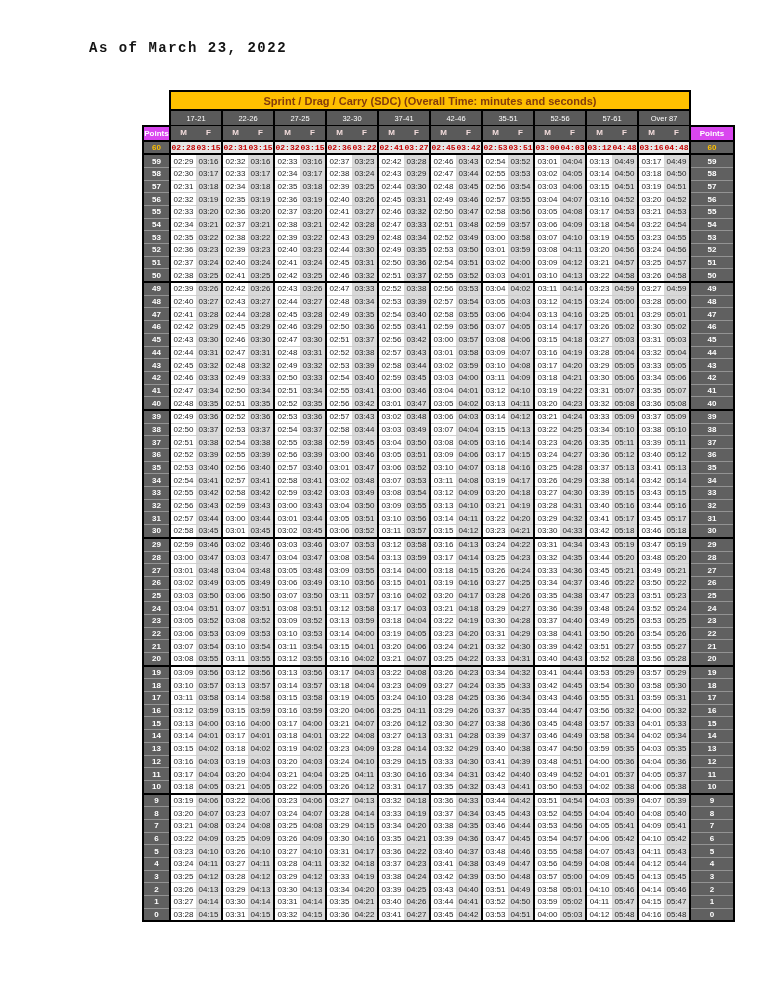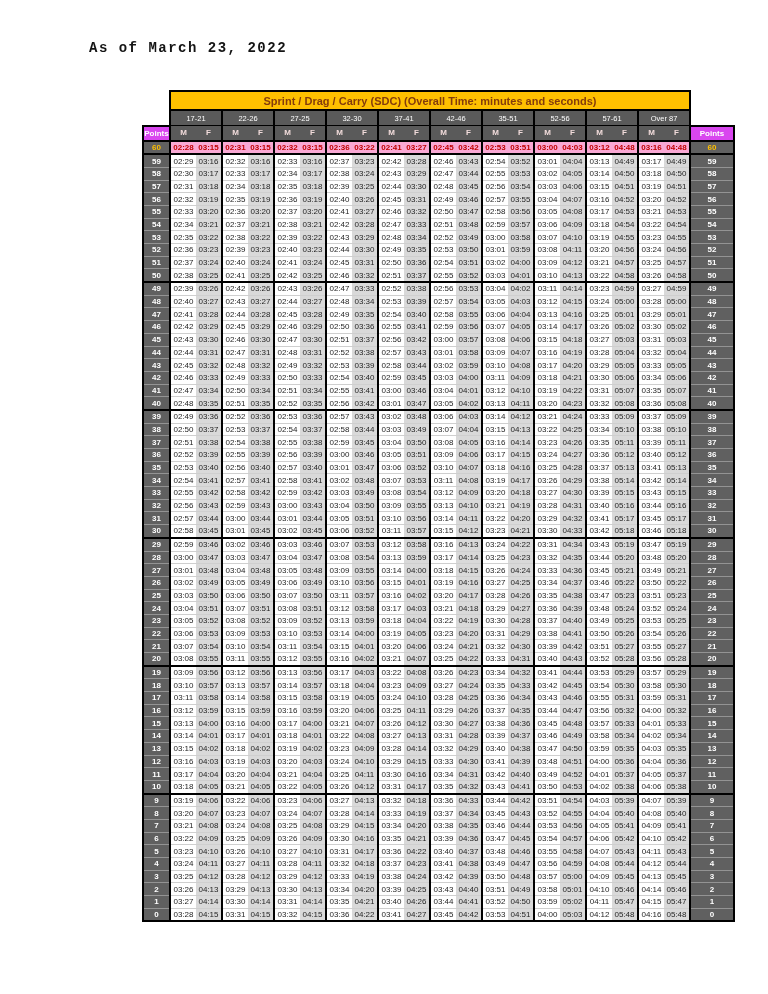--- a/index.html
+++ b/index.html
@@ -23,22 +23,22 @@
   .mf-cell.group-end{border-right:2px solid #000;}
   .points-header{background:#d946ef;color:#fff;font-weight:bold;font-size:8px;height:13px;
         border:2px solid #000;}
   .points-cell{background:#606060;color:#fff;font-weight:bold;font-size:8px;
         border-left:2px solid #000;border-right:2px solid #000;border-bottom:1px solid #939393;}
   .time-cell{font-size:8px;color:#1f1f1f;height:11.7px;border-bottom:1px solid #cfcfcf;
         background:#fff;}
   .time-cell.f-col{background:#D9D9D9;}
   .time-cell.group-start{border-left:2px solid #000;}
   .time-cell.group-end{border-right:2px solid #000;}
-  tr.max-row .time-cell{background:#f9a8d4;color:#C00000;font-weight:bold;
-        border-top:2px solid #a21caf;border-bottom:2px solid #000;}
+  tr.max-row .time-cell{background:#e5e5e5;color:#C00000;font-weight:bold;
+        border-top:2px solid #a21caf;border-bottom:2px solid #000;font-family:Liberation Mono, monospace;}
   tr.max-row .points-cell{color:#FFC000;border-bottom:2px solid #000;}
   tr.section-end .time-cell,tr.section-end .points-cell{border-bottom:2px solid #000;}
   tr.last-row .time-cell,tr.last-row .points-cell{border-bottom:2px solid #000;}
 </style>
 </head>
 <body>
 
 <div class="page">
   <div class="asof">As of March 23, 2022</div>
 

